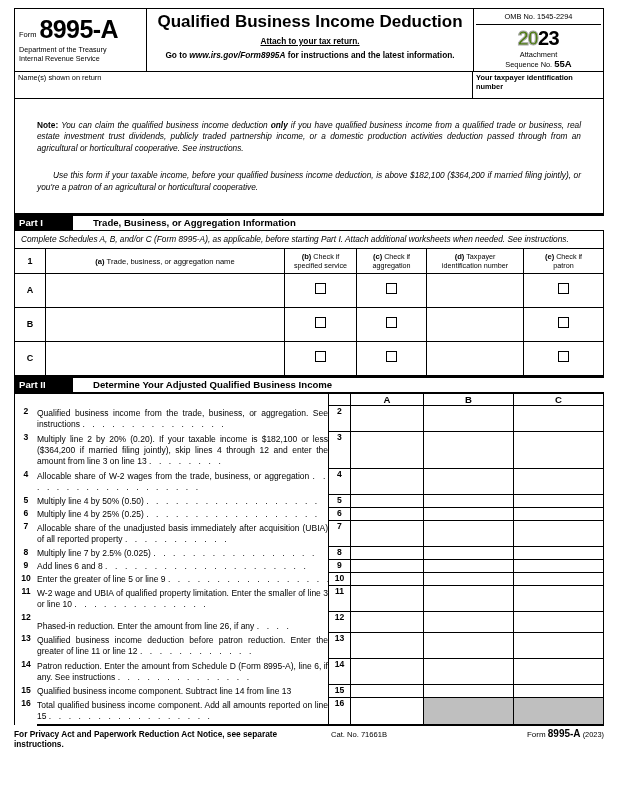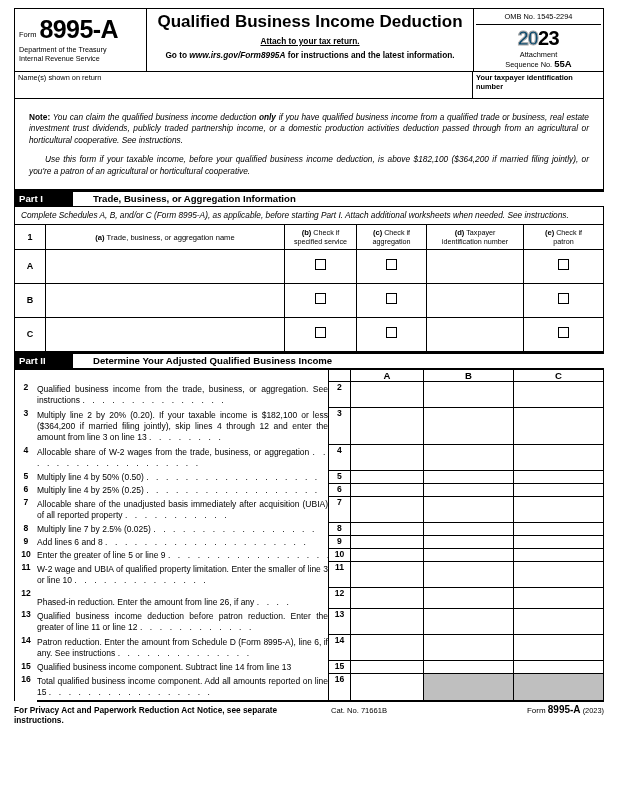--- a/index.html
+++ b/index.html
@@ -15,33 +15,33 @@
   .formno{font-size:25px;font-weight:bold;line-height:25px;letter-spacing:-0.6px;font-family:"Liberation Sans",sans-serif;}
   .dept{font-size:7.2px;line-height:8.6px;margin-top:4px;}
   .hdr-mid{flex:1;text-align:center;padding:4px 6px 3px 6px;box-sizing:border-box;}
   .title{font-size:17px;font-weight:bold;line-height:16px;margin-top:1px;}
   .attach{font-size:8.3px;font-weight:bold;margin-top:6px;text-decoration:underline;}
   .goto{font-size:8.3px;font-weight:bold;margin-top:4px;}
   .goto i{font-style:italic;}
   .hdr-right{width:130px;border-left:1.6px solid #000;box-sizing:border-box;text-align:center;padding:3px 2px 2px 2px;}
   .omb{font-size:7.4px;border-bottom:1px solid #000;padding-bottom:3px;margin:0 0 1px 0;}
   .yearwrap{line-height:20px;margin-top:3px;}
-  .yr-dim{font-size:20px;font-weight:bold;color:#0c4a6e;-webkit-text-stroke:1px #aaa;letter-spacing:-1px;}
+  .yr-dim{font-size:20px;font-weight:bold;color:#4d7c0f;-webkit-text-stroke:1px #aaa;letter-spacing:-1px;}
   .yr-lit{font-size:20px;font-weight:bold;letter-spacing:-0.5px;}
   .att{font-size:7.4px;line-height:9px;}
   .att b{font-size:9.5px;}
 
   
   .namerow{display:flex;border:1.6px solid #000;border-top:none;height:26px;}
   .namecell{flex:1;border-right:1.6px solid #000;padding:1px 3px;font-size:7.4px;box-sizing:border-box;}
   .tincell{width:130px;padding:1px 3px;font-size:7.4px;font-weight:bold;box-sizing:border-box;}
 
   
   .note{border:1.6px solid #000;border-top:none;padding:5px 6px 4px 6px;}
-  .note p{margin:8px;font-size:8.3px;line-height:11.4px;font-style:italic;text-align:justify;}
+  .note p{margin:16px;font-size:8.3px;line-height:11.4px;font-style:italic;text-align:justify;}
   .note p.p2{margin-top:5px;text-indent:16px;}
   .note b{font-style:italic;font-weight:bold;}
   .note .nb{font-style:normal;font-weight:bold;}
 
   
   .partbar{display:flex;align-items:stretch;border-top:2.4px solid #000;border-bottom:1.6px solid #000;background:#fff;height:14px;}
   .partbar.pb2{border-bottom:2.4px solid #000;}
   .partlbl{background:#000;color:#fff;font-size:9.6px;font-weight:bold;padding:0 6px 0 5px;line-height:14px;min-width:48px;}
   .parttxt{font-size:9.6px;font-weight:bold;line-height:14px;padding-left:20px;}
   .subinstr{border-left:1.6px solid #000;border-right:1.6px solid #000;padding:3px 6px 3px 6px;}

